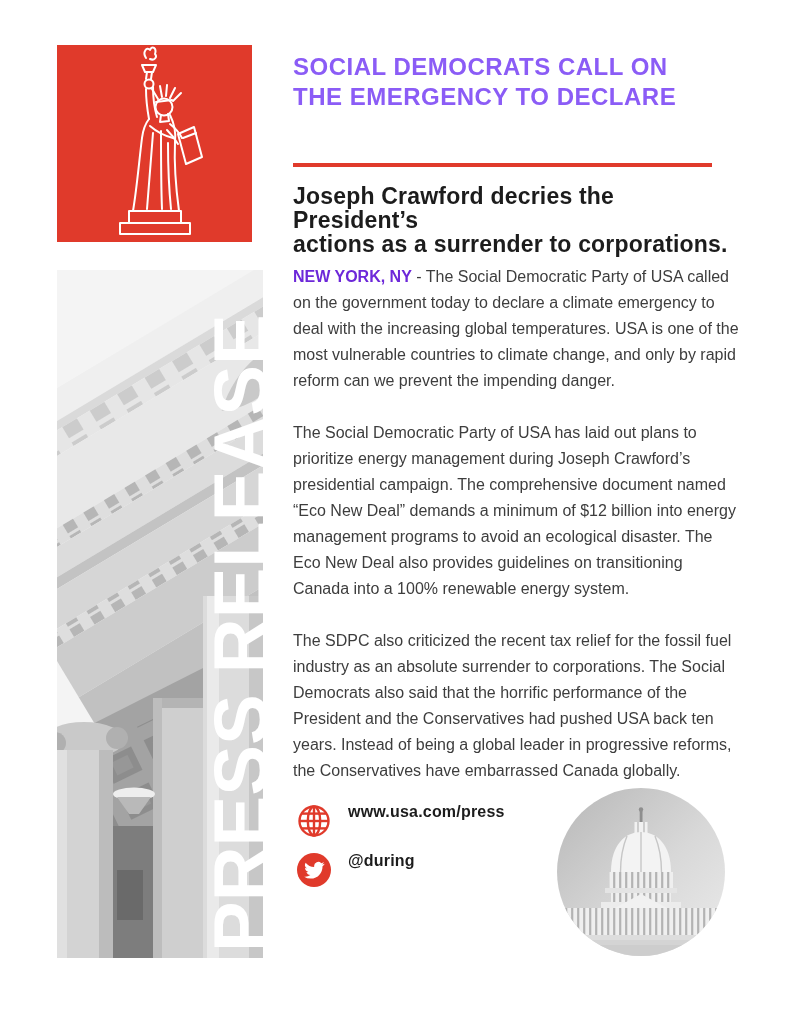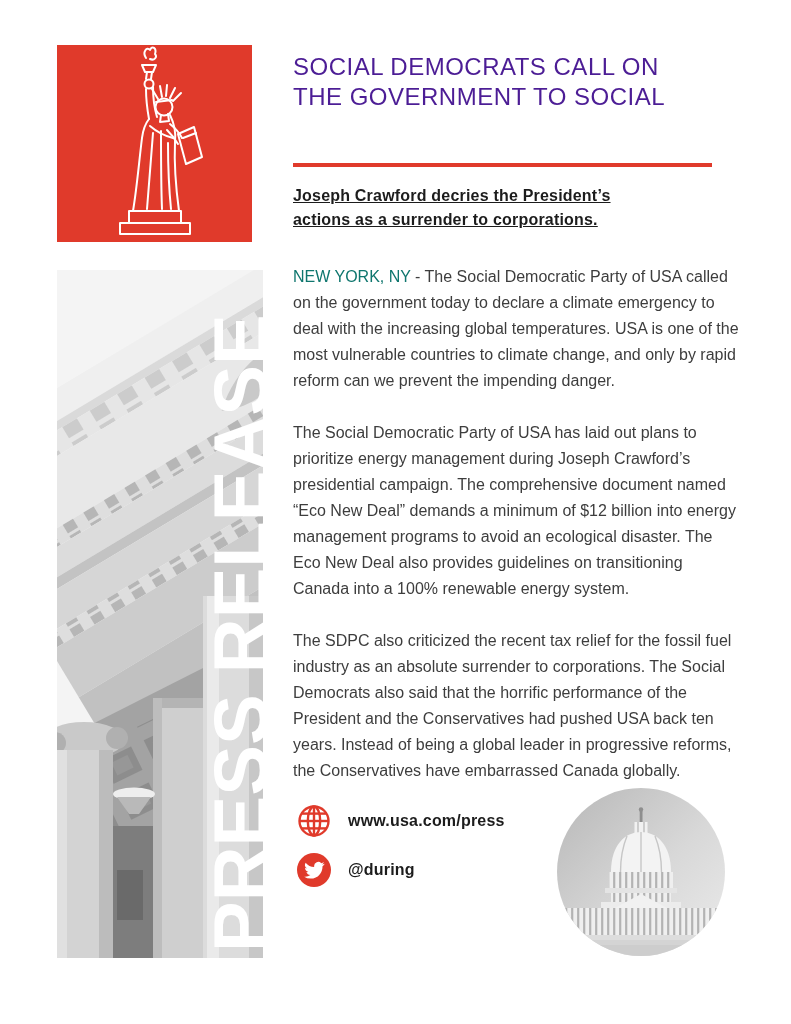--- a/index.html
+++ b/index.html
@@ -17,31 +17,31 @@
     position: absolute; left: 57px; top: 45px;
     width: 195px; height: 197px;
     background: #e03a2b;
     display: flex; align-items: center; justify-content: center;
   }
   .logo-box svg { width: 195px; height: 197px; display: block; }
 
   
   .headline {
     position: absolute; left: 293px; top: 52px; width: 450px;
-    font-size: 24px; line-height: 30px; font-weight: 400;
-    letter-spacing: 0.5px; color: #4c1d95;
+    font-size: 24px; line-height: 30px; font-weight: 700;
+    letter-spacing: 0.5px; color: #8b5cf6;
   }
   .red-rule {
     position: absolute; left: 293px; top: 163px;
     width: 419px; height: 4px; background: #e03a2b;
   }
   .subheadline {
     position: absolute; left: 293px; top: 184px; width: 450px;
-    font-size: 16px; line-height: 24px; font-weight: 700;
-    color: #1c1c1c; letter-spacing: 0.2px; text-decoration: underline;
+    font-size: 23px; line-height: 24px; font-weight: 700;
+    color: #1c1c1c; letter-spacing: 0.2px;
   }
 
   
   .photo-col {
     position: absolute; left: 57px; top: 270px;
     width: 206px; height: 688px;
     overflow: hidden;
     background: #f3f3f3;
   }
   .photo-col svg.bldg { position: absolute; inset: 0; width: 100%; height: 100%; }
@@ -52,26 +52,26 @@
     font-size: 76px; line-height: 76px; font-weight: 700;
     letter-spacing: 0px; color: #ffffff;
   }
 
   
   .article {
     position: absolute; left: 293px; top: 264px; width: 447px;
     font-size: 16px; line-height: 26px; color: #3d3d3d;
   }
   .article p { margin: 0 0 26px 0; }
-  .article .lead { font-weight: 400; color: #0f766e; }
+  .article .lead { font-weight: 700; color: #6d28d9; }
 
   
   .contacts { position: absolute; left: 296px; top: 803px; }
   .contact-row {
-    display: flex; align-items: center;
+    display: flex; 
     margin-bottom: 13px; cursor: pointer;
   }
   .contact-row .cicon { width: 36px; height: 36px; flex: 0 0 36px; }
   .contact-row .clabel {
     margin-left: 16px; font-size: 16px; font-weight: 700;
     color: #1c1c1c; letter-spacing: 0.2px;
   }
 
   
   .capitol-circle {
@@ -121,21 +121,21 @@
     <path d="M104 86 C104 113 104 140 105 164"></path>
     <path d="M111 98 C111 121 112 144 114 164"></path>
 
     <rect x="72" y="166" width="52" height="12"></rect>
     <rect x="63" y="178" width="70" height="11"></rect>
   </svg>
 </div>
 
 <h1 class="headline">
   <div>SOCIAL DEMOCRATS CALL ON</div>
-  <div>THE GOVERNMENT TO SOCIAL</div>
+  <div>THE EMERGENCY TO DECLARE</div>
 </h1>
 
 <div class="red-rule"></div>
 
 <h2 class="subheadline">
   <div>Joseph Crawford decries the President’s</div>
   <div>actions as a surrender to corporations.</div>
 </h2>
 
 <div class="photo-col">

